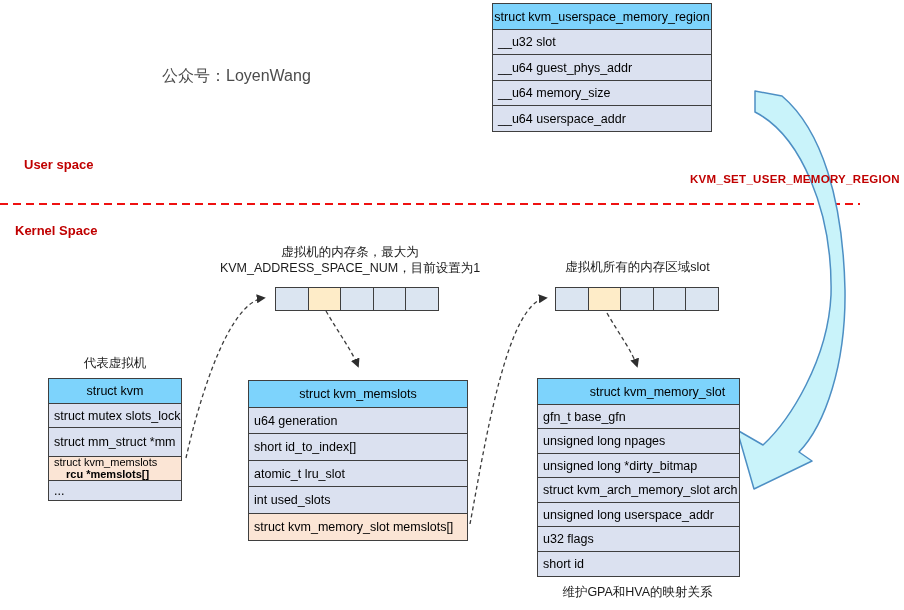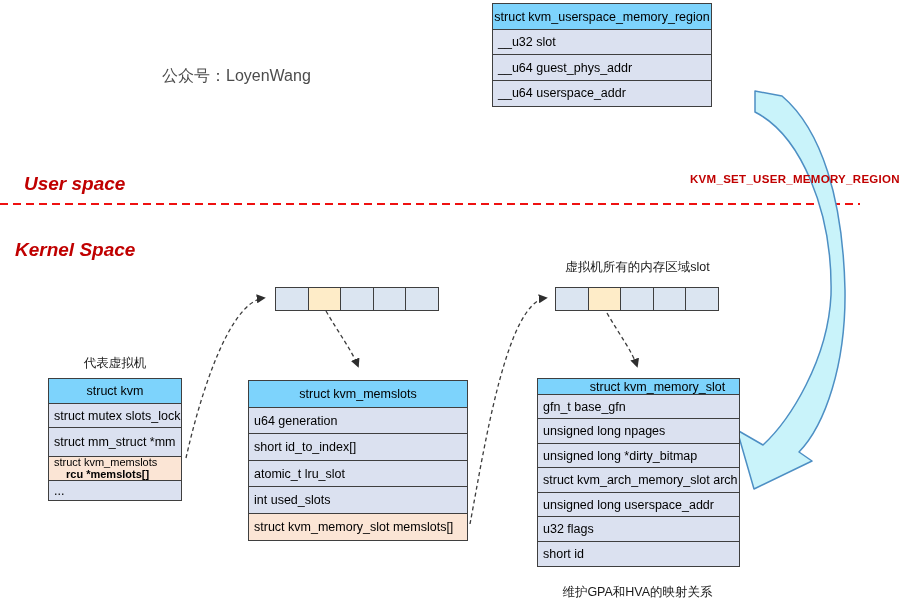--- a/index.html
+++ b/index.html
@@ -23,42 +23,42 @@
           font-size:11px; line-height:11.5px;}
   .st-two .ln2{padding-left:12px;font-weight:bold;}
 
   .t-us{left:492px; top:3px; width:220px;}
   .t-us .st-row{height:27px;}
   .t-kvm{left:48px; top:378px; width:134px;border-radius:15px;}
   .t-ms{left:248px; top:380px; width:220px;}
   .t-ms .st-row{height:28px;}
   .t-slot{left:537px; top:378px; width:203px;}
   .t-slot .st-row{height:26px;}
-  .t-slot .st-header{height:17px;padding-left:40px;}
+  .t-slot .st-header{height:27px;padding-left:40px;}
 
   
   .mem-bar{position:absolute; display:flex; z-index:2;}
   .mcell{
     box-sizing:border-box; width:34px; height:24px; border:1.5px solid #3f3f3f;
     background:#dbe5f1;
   }
   .mcell + .mcell{margin-left:-1.5px;}
   .mcell.hl{background:#feecc8;}
   .bar1{left:275px; top:287px;}
   .bar2{left:555px; top:287px;}
 
   
   .cap{position:absolute; font-size:12.5px; color:#1a1a1a; z-index:3;}
   .cap-bar1{left:215px; top:244px; width:270px; text-align:center; line-height:16px;}
   .cap-bar2{left:535px; top:259px; width:205px; text-align:center;}
   .cap-kvm{left:48px; top:355px; width:134px; text-align:center;}
   .cap-slot{left:530px; top:584px; width:215px; text-align:center;}
 
-  .zone-label{position:absolute; font-size:19px; font-weight:bold; font-style:italic;
-              color:#c00000; z-index:3;margin-top:16px;}
+  .zone-label{position:absolute; font-size:13px; font-weight:bold; 
+              color:#c00000; z-index:3;}
   .lbl-user{left:24px; top:157px;}
   .lbl-kernel{left:15px; top:223px;}
   .lbl-api{position:absolute; left:690px; top:173px; width:207px; text-align:right;
            font-size:11.5px; letter-spacing:0.3px; color:#c00000; z-index:3; font-weight:bold; font-style:normal;}
   .watermark{position:absolute; left:162px; top:66px; font-size:16px; color:#4c4c4c; z-index:3;}
 </style>
 </head>
 <body>
 
 <div class="canvas">
@@ -87,36 +87,39 @@
 
   <div class="watermark">公众号：LoyenWang</div>
   <div class="zone-label lbl-user">User space</div>
   <div class="zone-label lbl-kernel">Kernel Space</div>
   <div class="lbl-api">KVM_SET_USER_MEMORY_REGION</div>
 
   <div class="struct-table t-us">
     <div class="st-row st-header">struct kvm_userspace_memory_region</div>
     <div class="st-row">__u32 slot</div>
     <div class="st-row">__u64 guest_phys_addr</div>
+    <div class="st-row">__u64 memory_size</div>
     <div class="st-row">__u64 userspace_addr</div>
   </div>
 
   <div class="cap cap-kvm">代表虚拟机</div>
   <div class="struct-table t-kvm">
     <div class="st-row st-header" style="height:26px">struct kvm</div>
     <div class="st-row" style="height:26px">struct mutex slots_lock</div>
     <div class="st-row" style="height:30px">struct mm_struct *mm</div>
     <div class="st-row st-peach st-two" style="height:26px">
       <span class="ln1">struct kvm_memslots</span>
       <span class="ln2">rcu *memslots[]</span>
     </div>
     <div class="st-row" style="height:21px">...</div>
   </div>
 
   <div class="cap cap-bar1">
+    <div>虚拟机的内存条，最大为</div>
+    <div>KVM_ADDRESS_SPACE_NUM，目前设置为1</div>
   </div>
   <div class="mem-bar bar1">
     <div class="mcell"></div>
     <div class="mcell hl"></div>
     <div class="mcell"></div>
     <div class="mcell"></div>
     <div class="mcell"></div>
   </div>
 
   <div class="struct-table t-ms">

